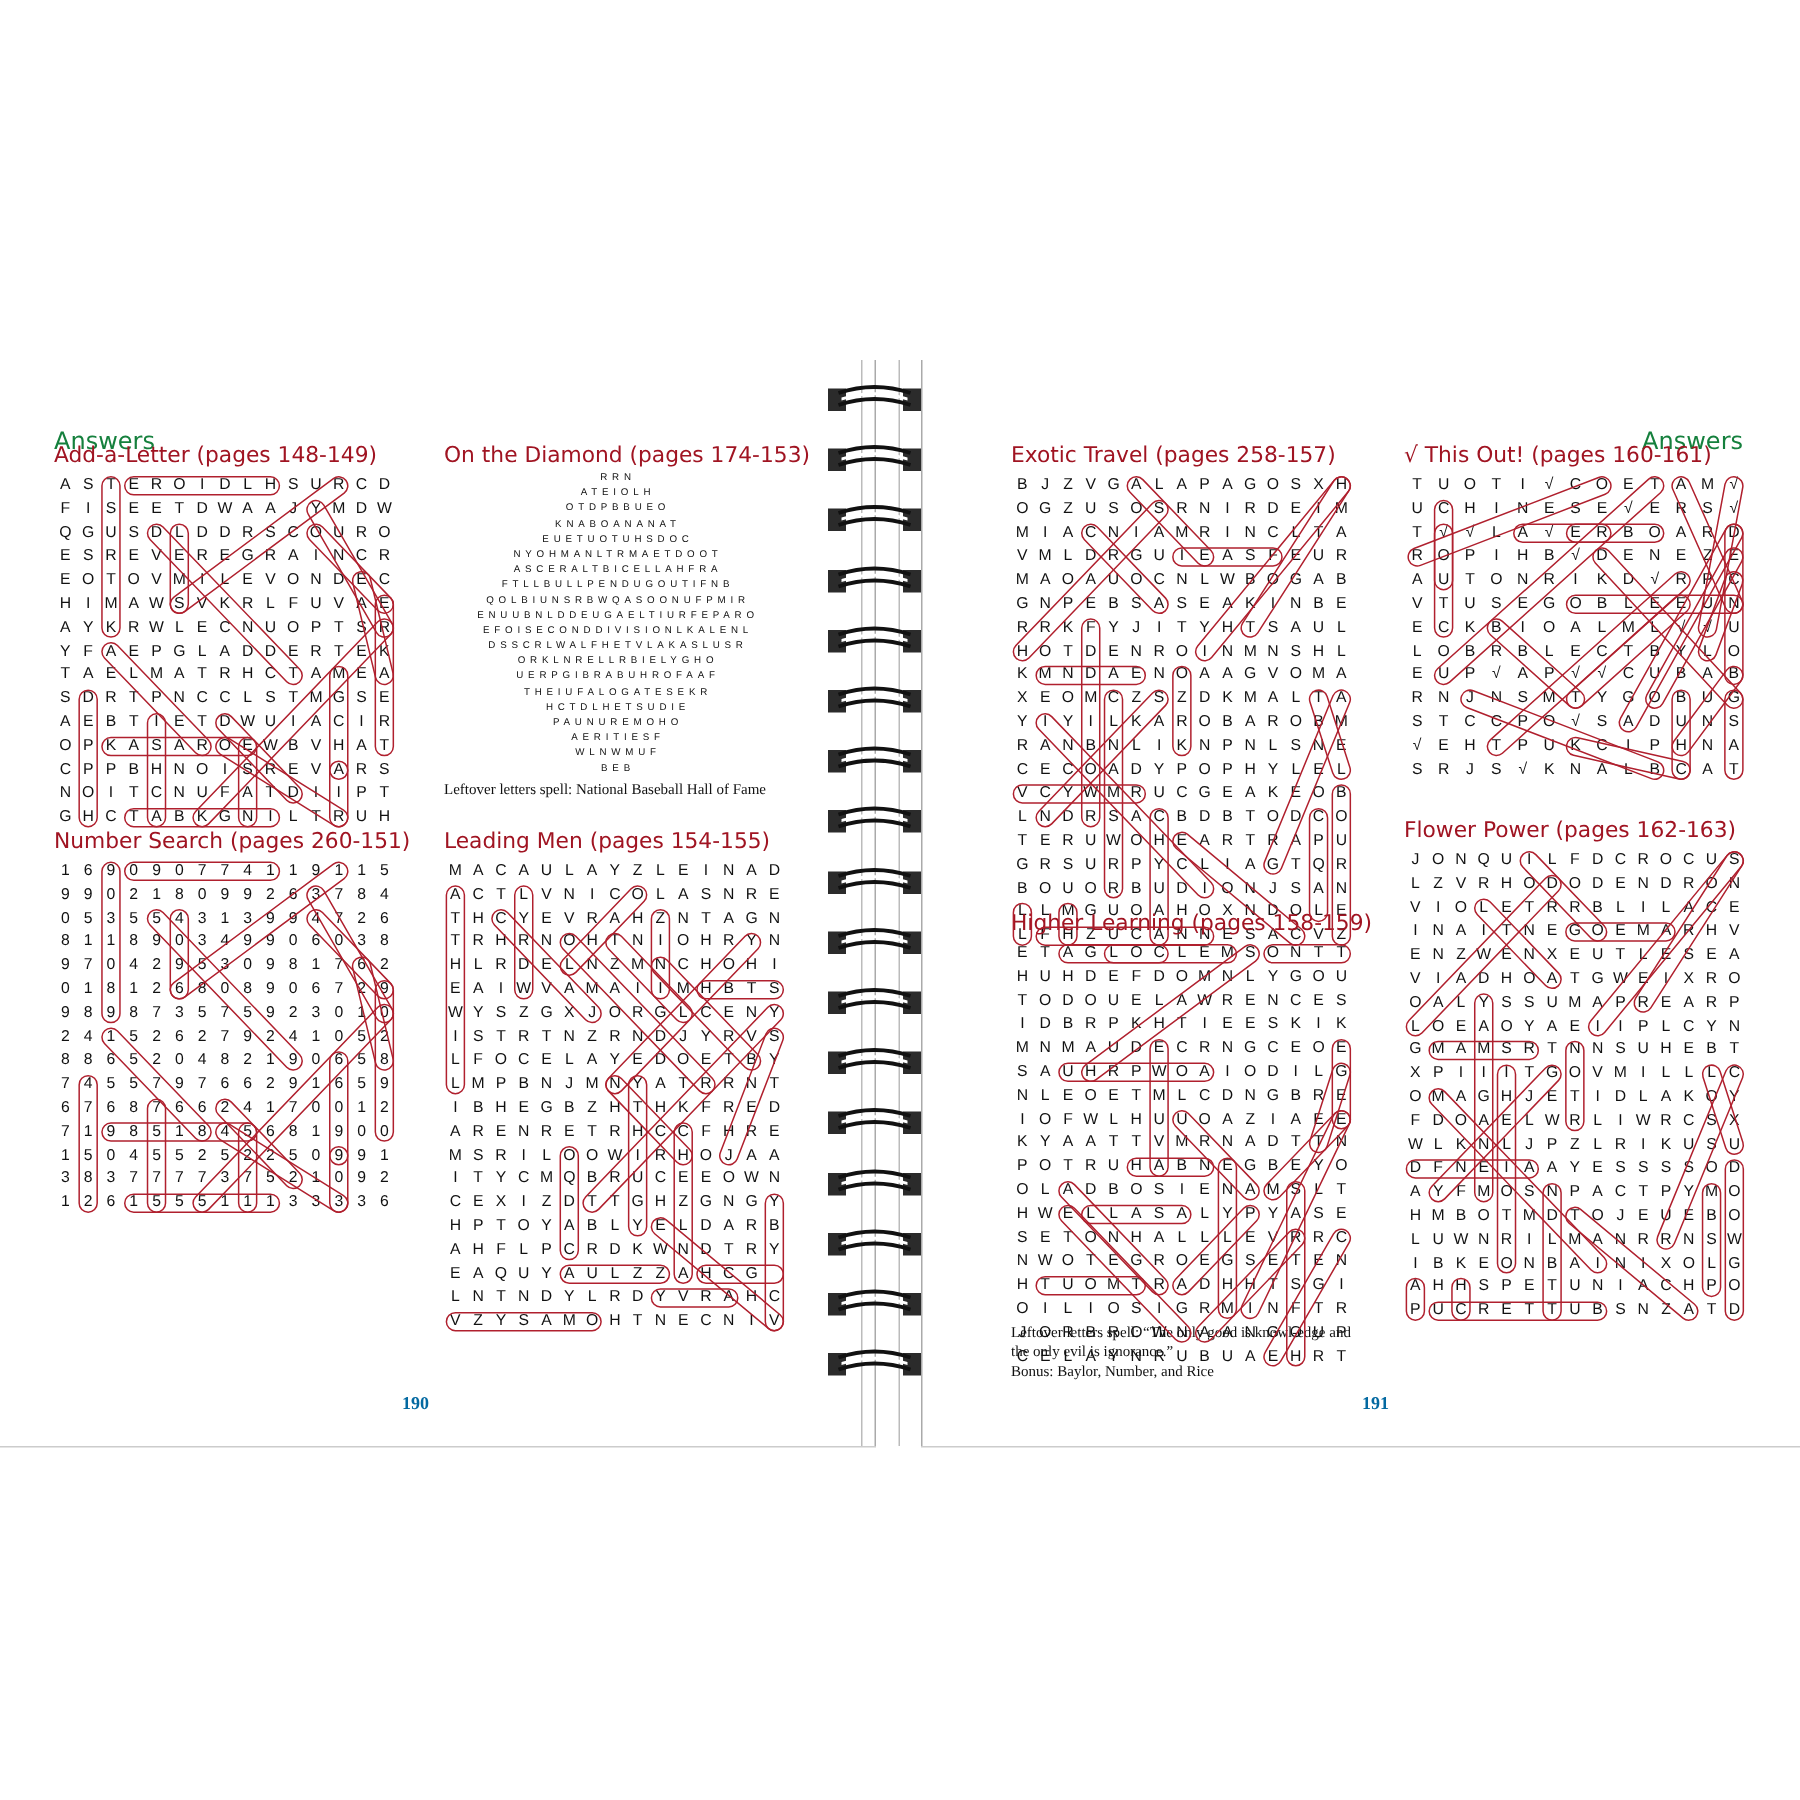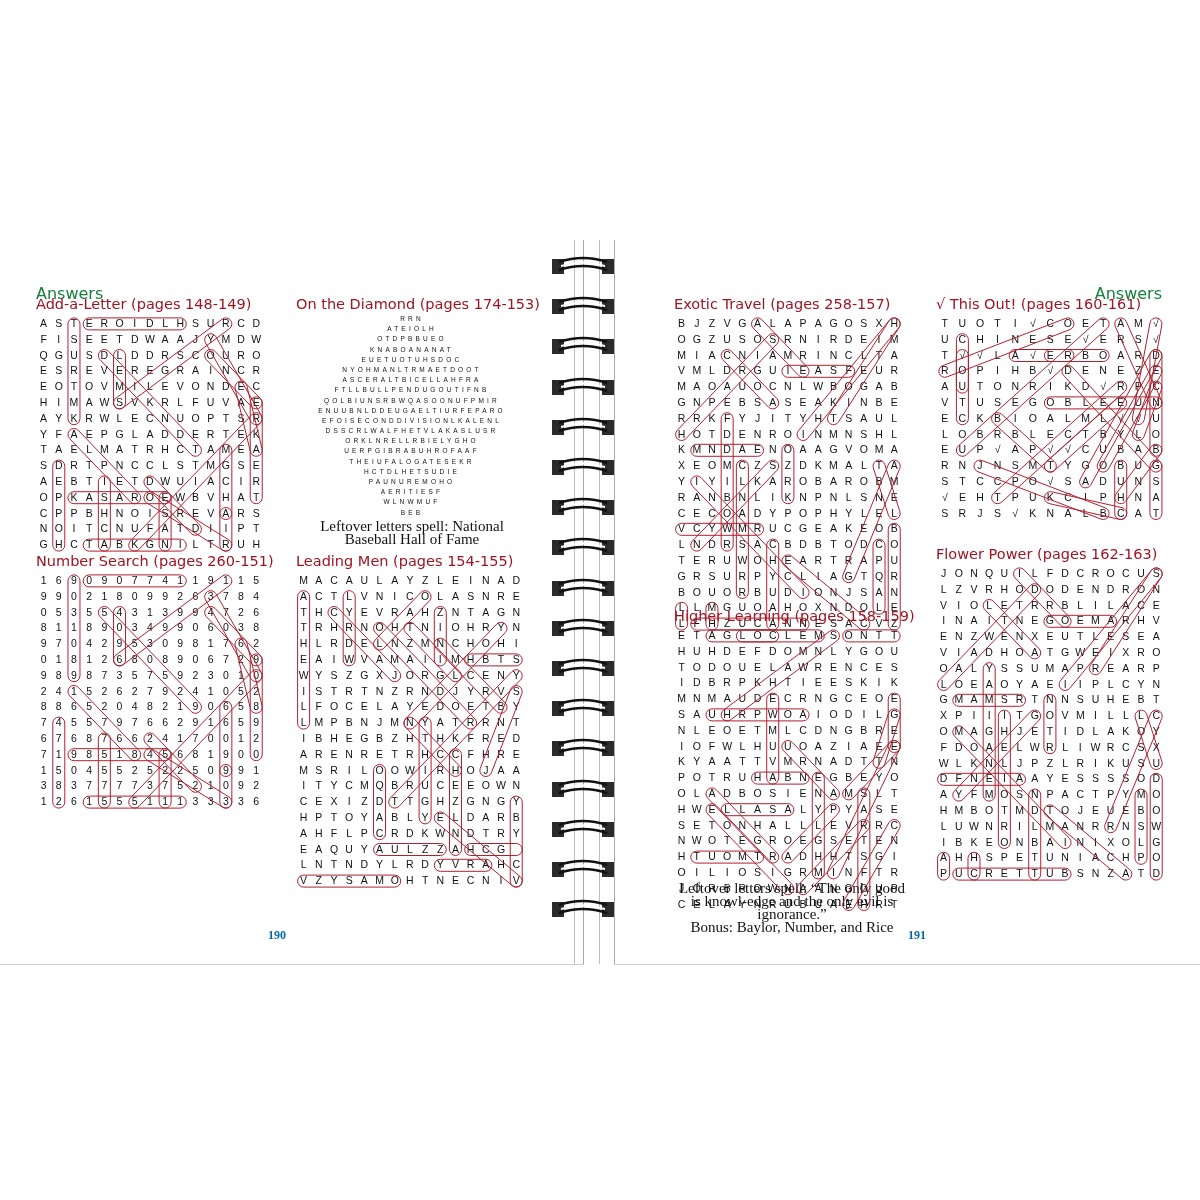--- a/index.html
+++ b/index.html
@@ -9,21 +9,21 @@
   .page.left{left:0;width:584px;}
   .page.right{left:614px;width:586px;}
   .page.left::after{content:"";position:absolute;right:0;top:0;bottom:0;width:1px;background:#aaa;}
   .page.right::before{content:"";position:absolute;left:0;top:0;bottom:0;width:1px;background:#aaa;}
   .hdr{position:absolute;top:44px;font-size:16px;color:#15803d;font-family:"DejaVu Sans",sans-serif;}
   .hdr.l{left:36px;} .hdr.r{right:38px;}
   .ptitle{position:absolute;font-size:14.5px;color:#a01422;font-family:"DejaVu Sans",sans-serif;white-space:nowrap;}
   .grid{position:absolute;display:grid;font-family:"Liberation Sans",sans-serif;font-size:10.5px;color:#111;text-align:center;}
   .grid span{display:block;line-height:15.8px;height:15.8px;}
   .ovl{position:absolute;pointer-events:none;}
-  .note{position:absolute;font-family:"Liberation Serif",serif;font-size:15px;color:#111;line-height:13px;text-align:center;}
+  .note{position:absolute;font-family:"Liberation Serif",serif;font-size:10px;color:#111;line-height:13px;}
   .pnum{position:absolute;top:688px;font-family:"Liberation Serif",serif;font-weight:bold;font-size:12px;color:#0369a1;}
   .spiral{position:absolute;left:551px;width:64px;height:24px;}
   .coil-wire{position:absolute;left:574px;top:240px;width:1px;height:724px;background:#bbb;}
   .coil-wire2{position:absolute;left:599px;top:240px;width:1px;height:724px;background:#bbb;}
   .diamond{position:absolute;font-family:"Liberation Sans",sans-serif;font-size:6.5px;color:#111;text-align:center;}
   .diamond div{height:10.2px;line-height:10.2px;letter-spacing:3.2px;white-space:nowrap;}
 </style>
 </head>
 <body>
 

